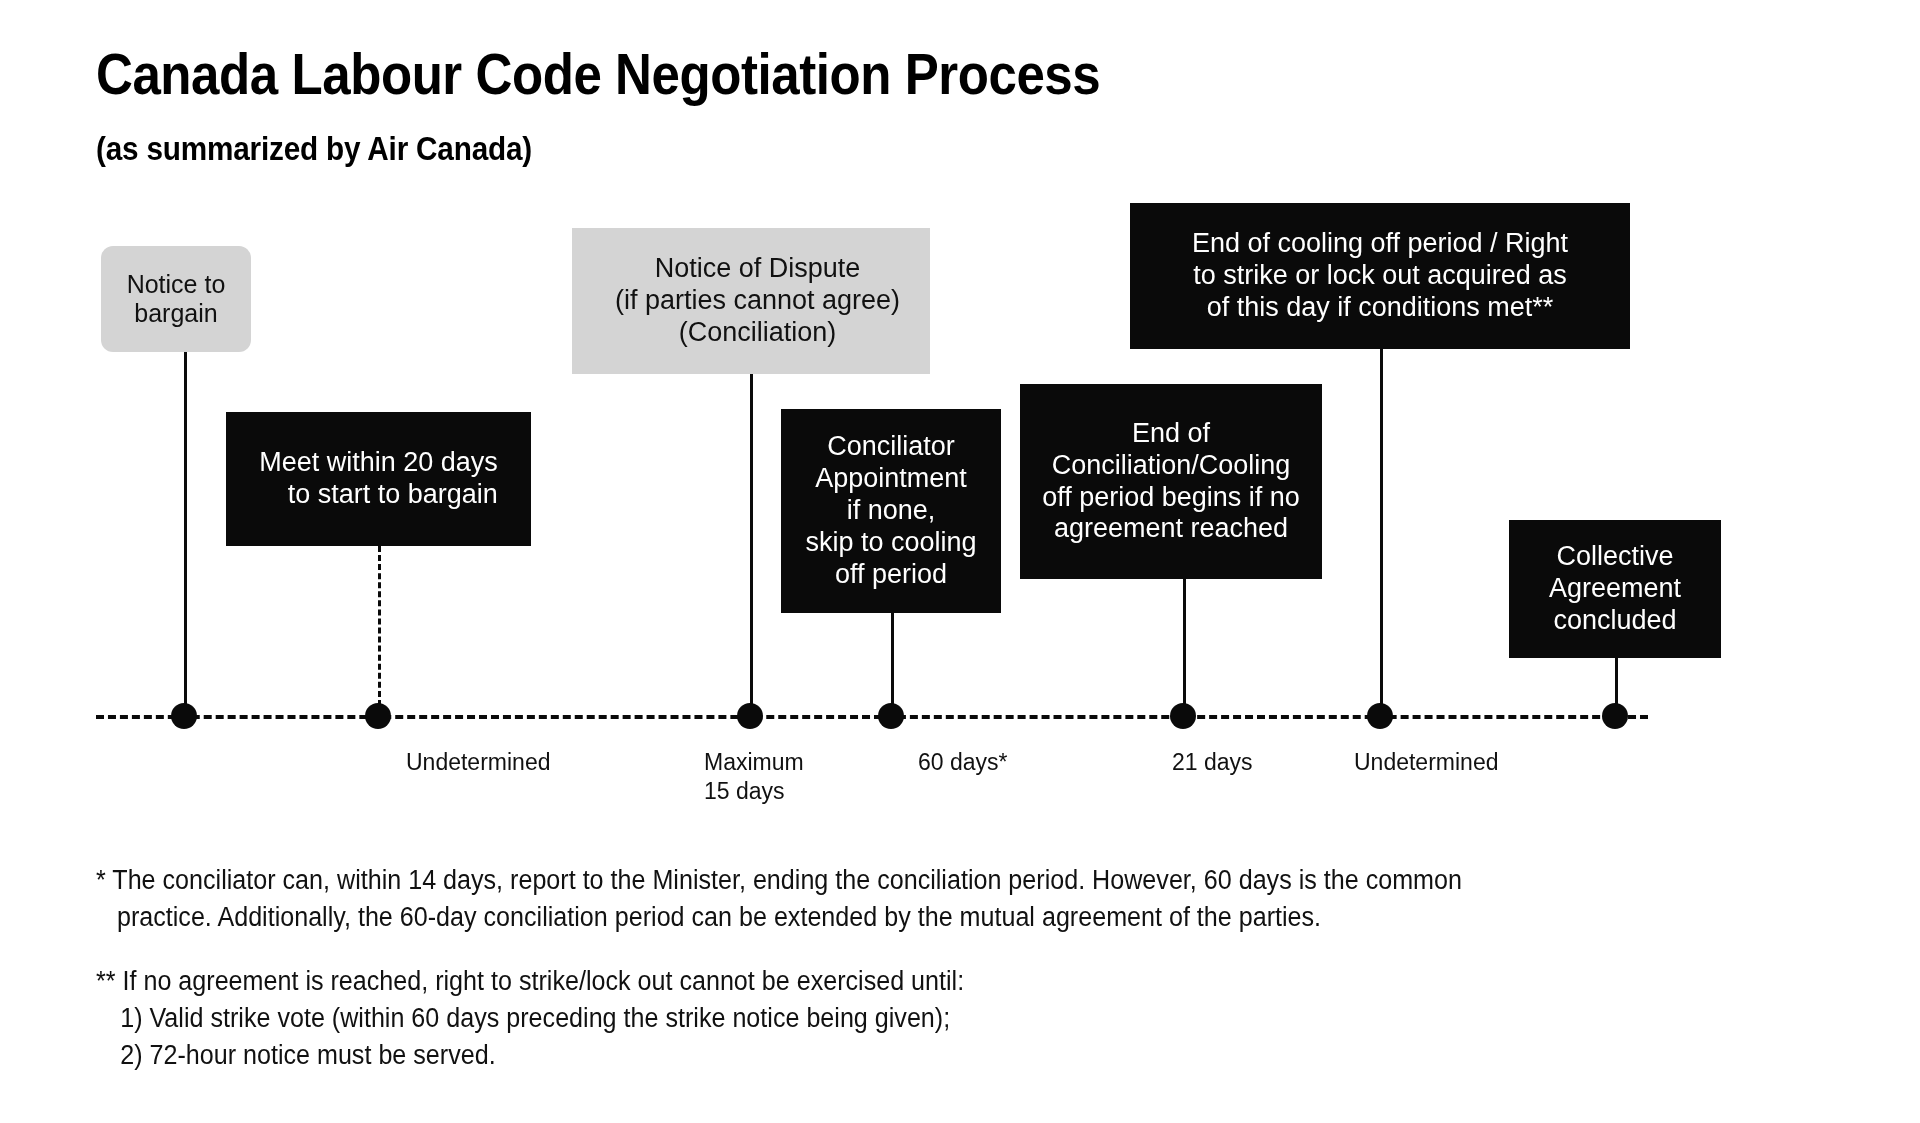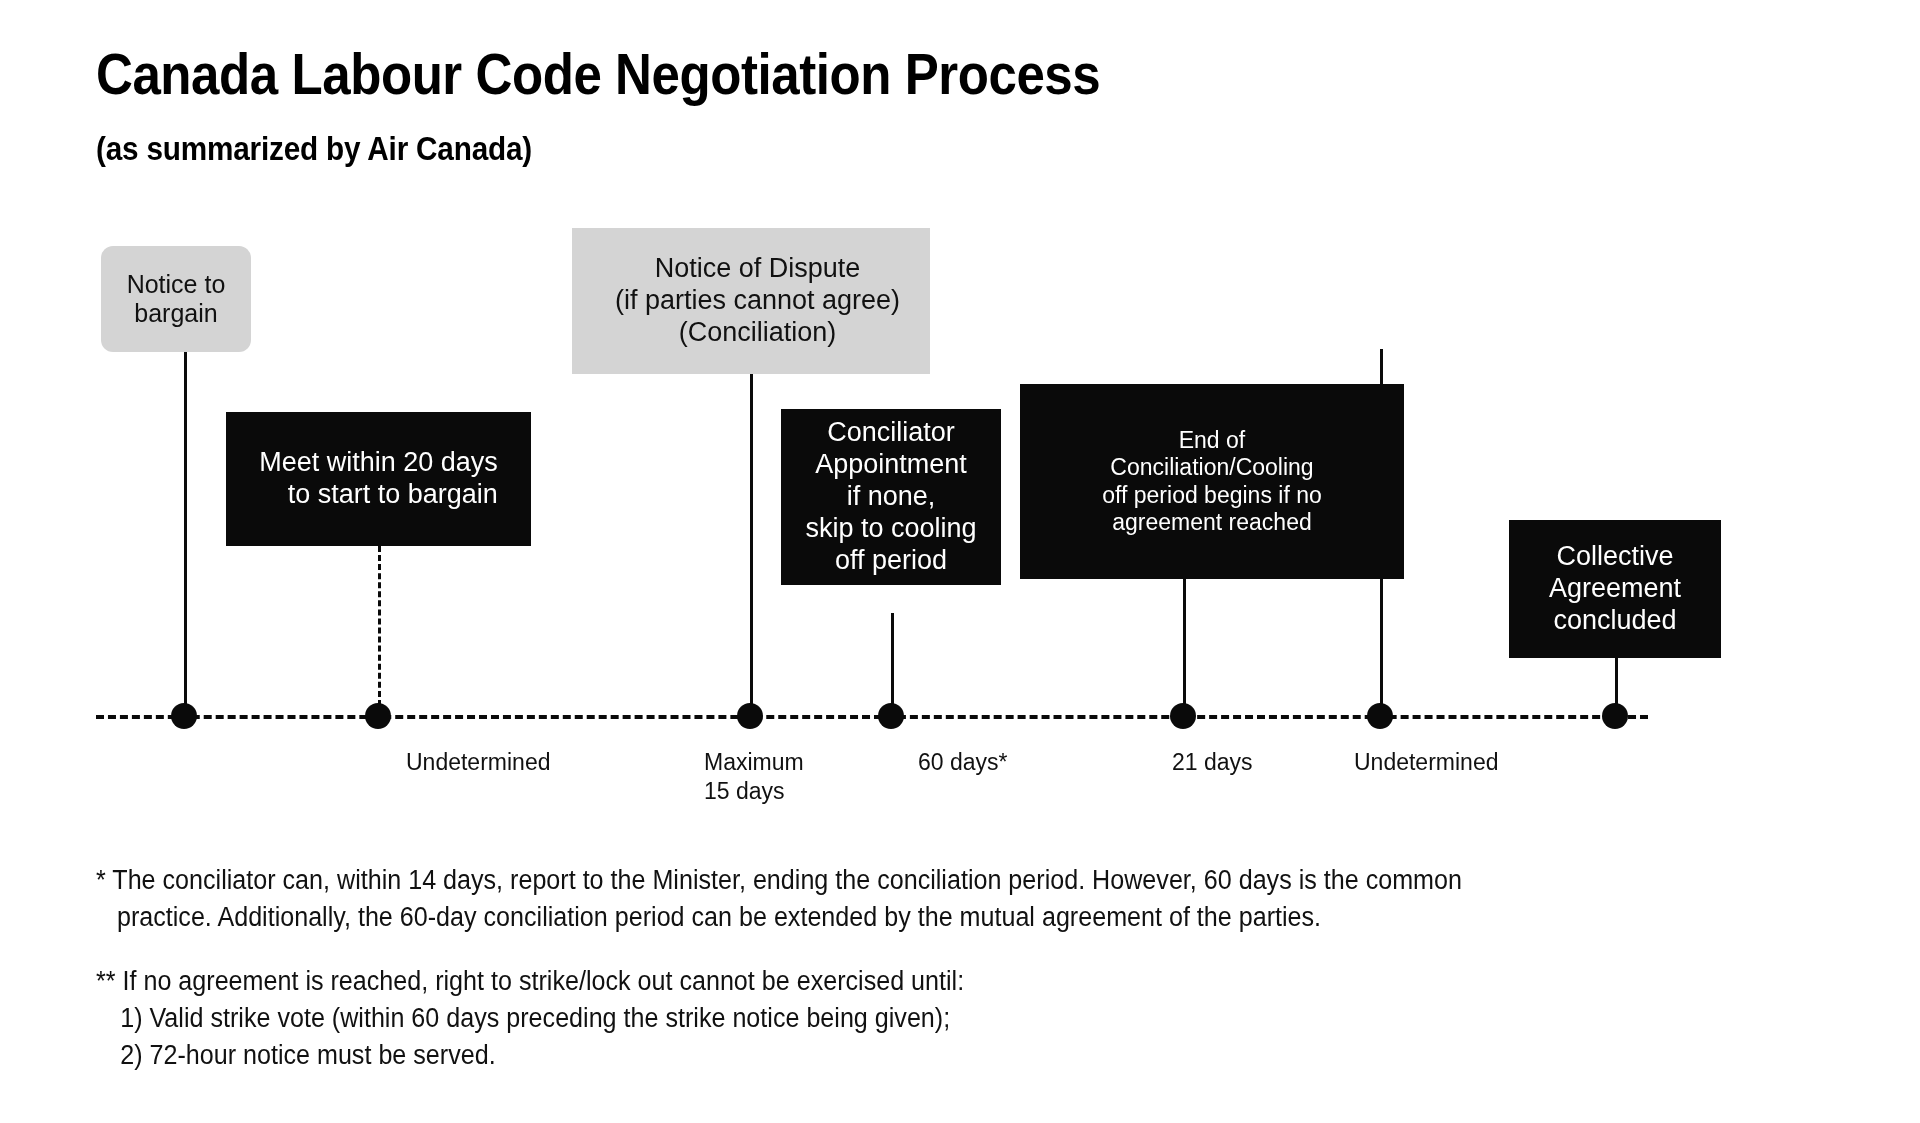--- a/index.html
+++ b/index.html
@@ -137,31 +137,34 @@
   <div class="node-box light" style="left:101px; top:246px; width:150px; height:106px; font-size:25px;border-radius:12px;">Notice to
 bargain</div>
 
   <div class="node-box dark" style="left:226px; top:412px; width:305px; height:134px; font-size:27px;text-align:right;">Meet within 20 days
 to start to bargain</div>
 
   <div class="node-box light" style="left:572px; top:228px; width:358px; height:146px; font-size:27px;padding-left:21px;">Notice of Dispute
 (if parties cannot agree)
 (Conciliation)</div>
 
-  <div class="node-box dark" style="left:781px; top:409px; width:220px; height:176px; font-size:27px;">Conciliator
+  <div class="node-box dark" style="left:781px; top:409px; width:220px; height:204px; font-size:27px;">Conciliator
 Appointment
 if none,
 skip to cooling
 off period</div>
 
-  <div class="node-box dark" style="left:1020px; top:384px; width:384px; height:195px; font-size:23px;">End of
+  <div class="node-box dark" style="left:1020px; top:384px; width:302px; height:195px; font-size:27px;">End of
 Conciliation/Cooling
 off period begins if no
 agreement reached</div>
 
+  <div class="node-box dark" style="left:1130px; top:203px; width:500px; height:146px; font-size:27px;">End of cooling off period / Right
+to strike or lock out acquired as
+of this day if conditions met**</div>
 
   <div class="node-box dark" style="left:1509px; top:520px; width:212px; height:138px; font-size:27px;">Collective
 Agreement
 concluded</div>
 
   <div class="connector" style="left:184px; top:352px; height:363px;"></div>
 
   <div class="connector dashed" style="left:378px; top:546px; height:169px;"></div>
 
   <div class="connector" style="left:750px; top:374px; height:341px;"></div>

